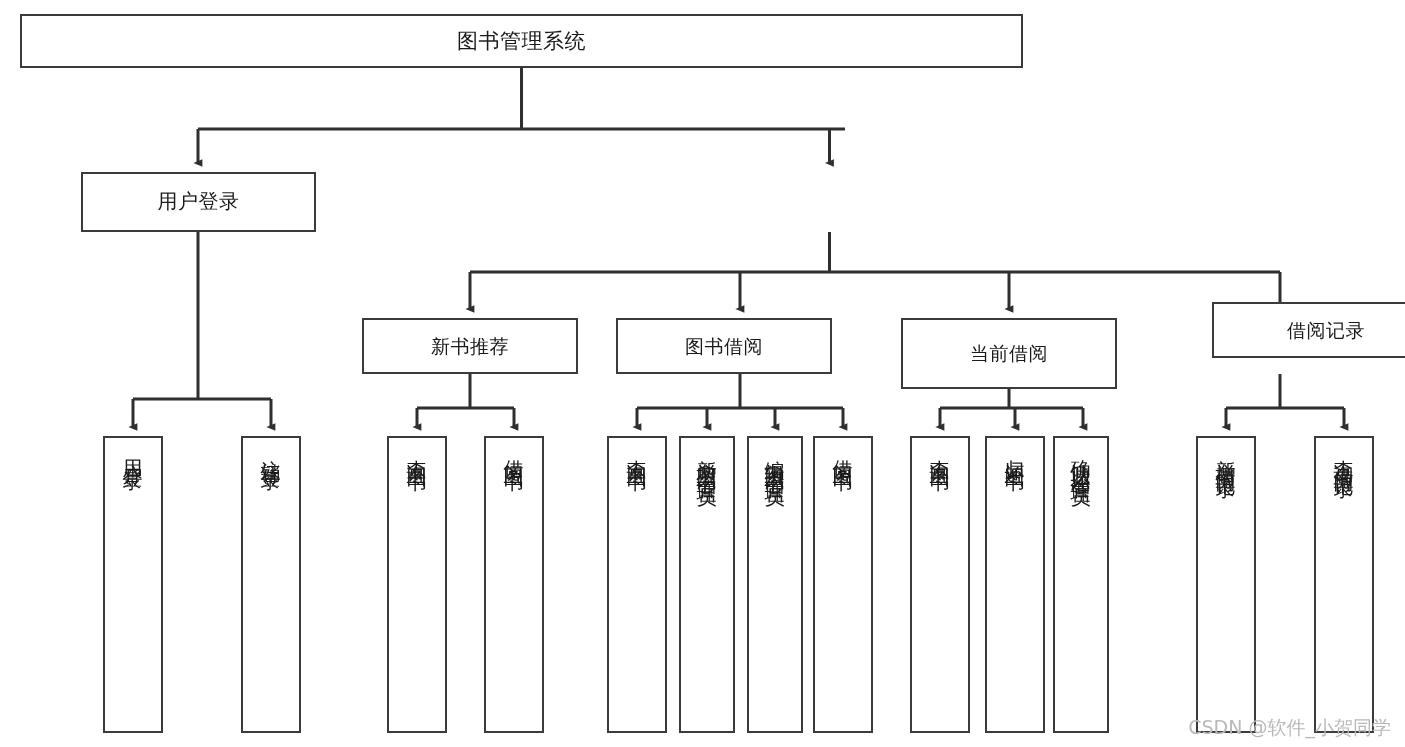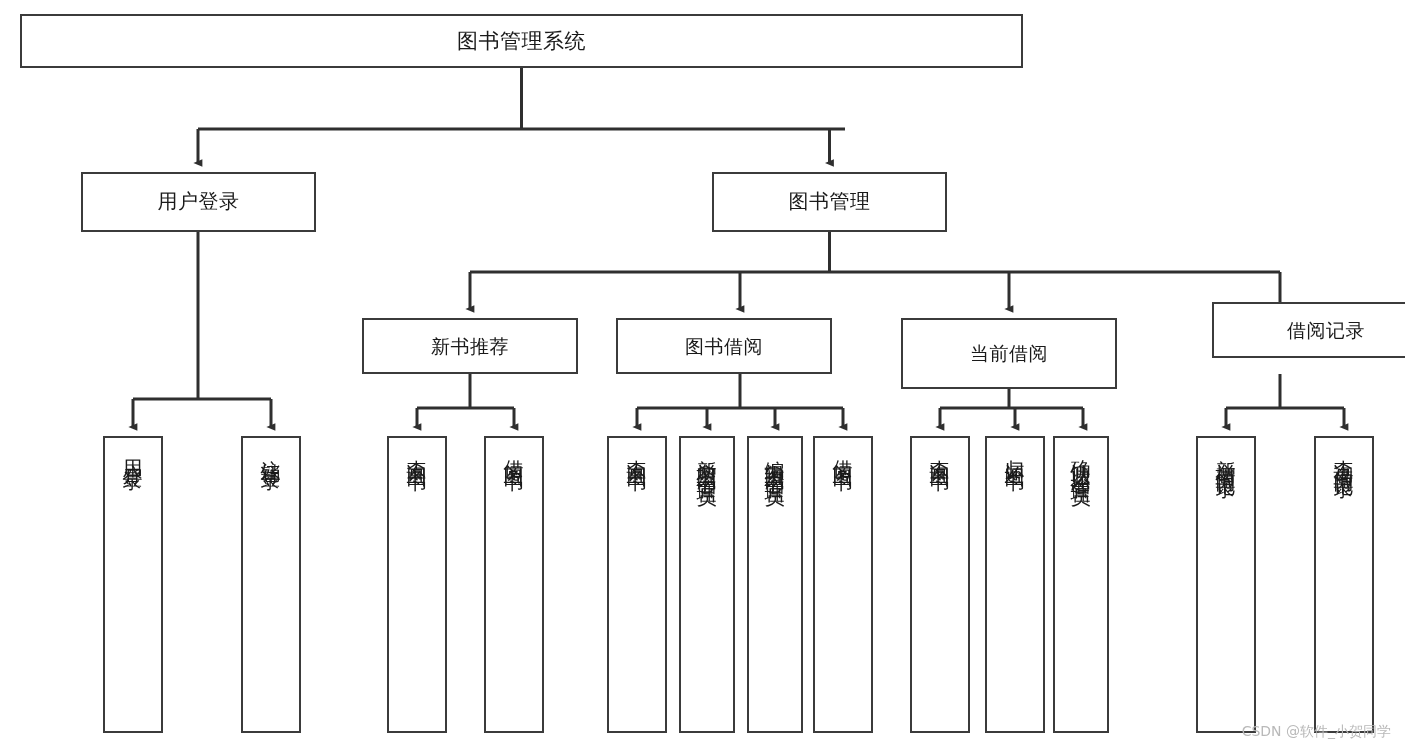--- a/index.html
+++ b/index.html
@@ -55,21 +55,21 @@
     text-orientation: upright;
     font-size: 20px;
     line-height: 1;
     letter-spacing: 4px;
     white-space: nowrap;
   }
   .watermark {
     position: absolute;
     right: 14px;
     bottom: 6px;
-    font-size: 14px;
+    font-size: 19px;
     color: #b9b9b9;
     z-index: 5;
     white-space: nowrap;
   }
 </style>
 </head>
 <body>
 
 <div id="canvas">
 
@@ -123,23 +123,20 @@
     </g>
   </svg>
 
   <div class="node node-root" style="left:20px; top:14px; width:1003px; height:54px;">
     <span class="label">图书管理系统</span>
   </div>
 
   <div class="node node-l2" style="left:81px; top:172px; width:235px; height:60px;">
     <span class="label">用户登录</span>
   </div>
-  <div class="node node-l2" style="left:712px; top:172px; width:235px; height:60px;">
-    <span class="label">图书管理</span>
-  </div>
 
   <div class="node node-l3" style="left:362px; top:318px; width:216px; height:56px;">
     <span class="label">新书推荐</span>
   </div>
   <div class="node node-l3" style="left:616px; top:318px; width:216px; height:56px;">
     <span class="label">图书借阅</span>
   </div>
   <div class="node node-l3" style="left:901px; top:318px; width:216px; height:71px;">
     <span class="label">当前借阅</span>
   </div>

